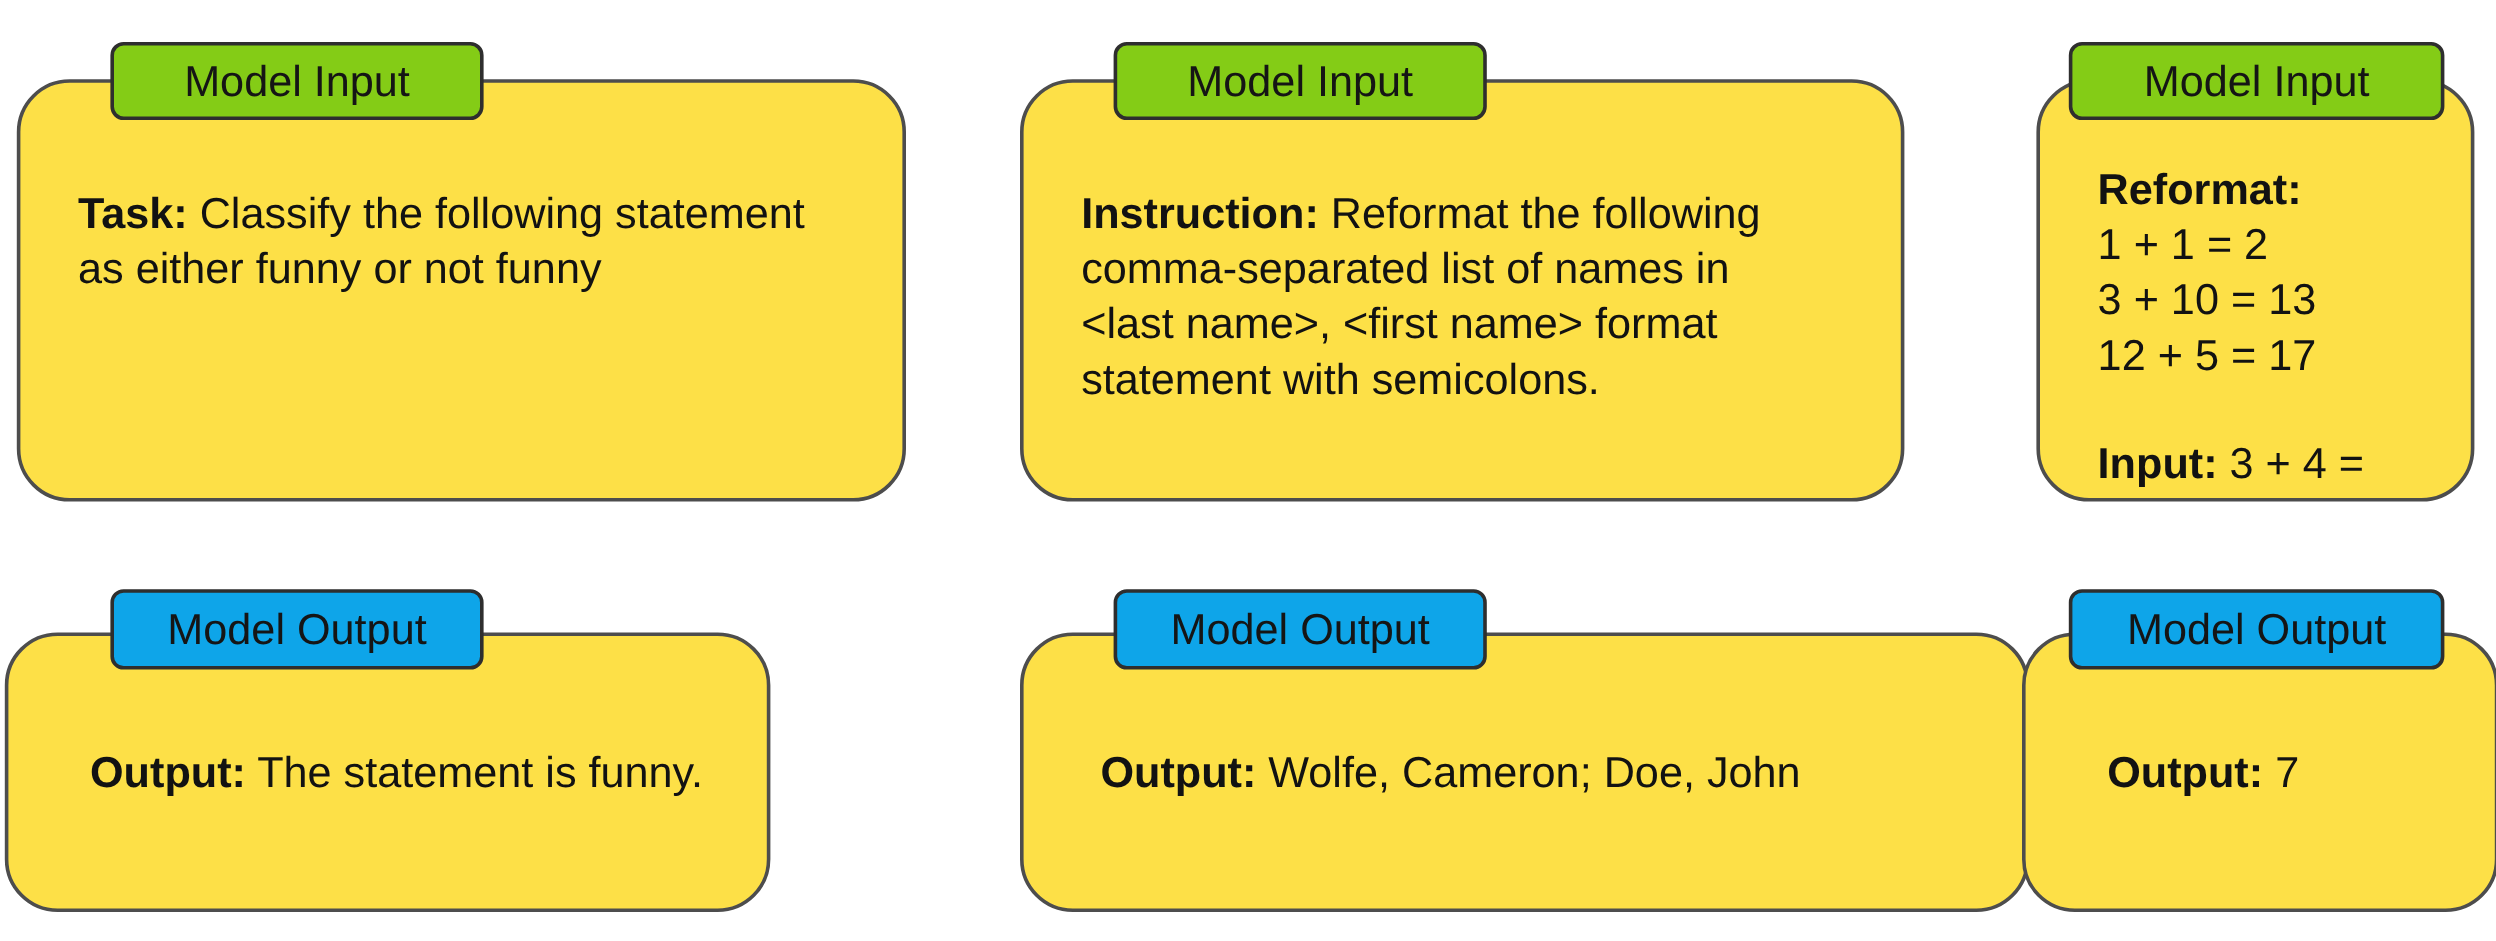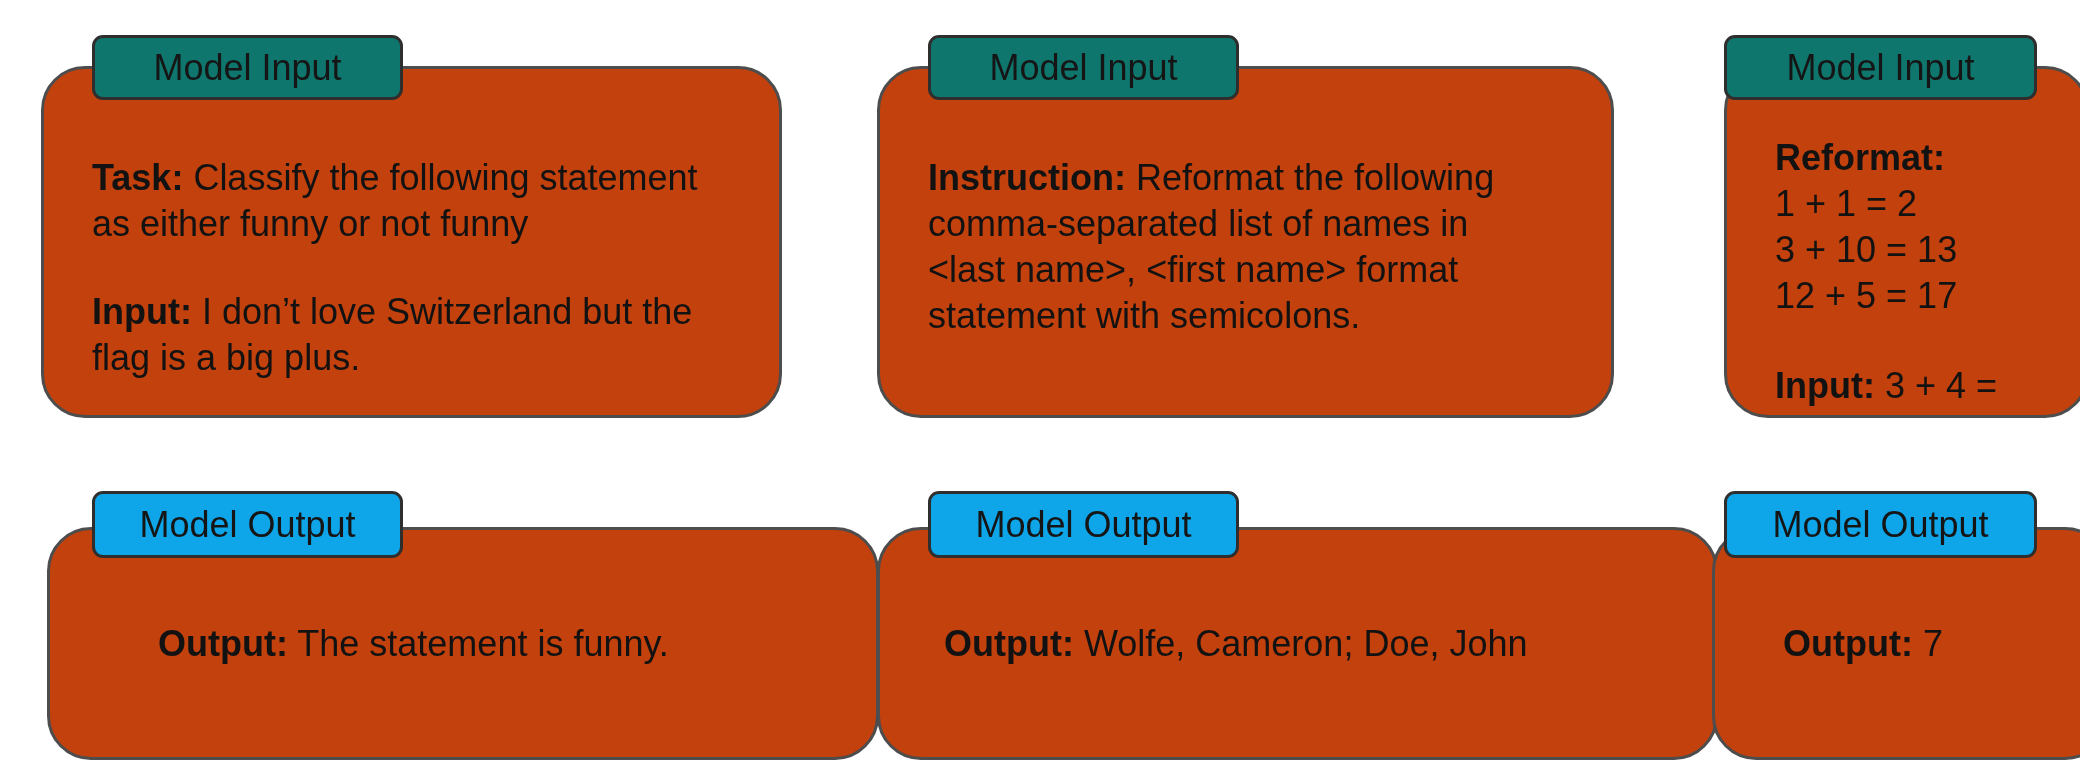--- a/index.html
+++ b/index.html
@@ -3,42 +3,41 @@
 <meta charset="utf-8">
 <style>
   html, body { margin:0; padding:0; background:#ffffff; }
   body {
     width:2080px; height:784px; position:relative; overflow:hidden;
     font-family:"Liberation Sans", sans-serif; color:#121212;
   }
   .card { position:static; }
   .card-body {
     position:absolute; box-sizing:border-box;
-    background:#c2410c; border:3px solid #4d4d4d; border-radius:44px;
+    background:#fde047; border:3px solid #4d4d4d; border-radius:44px;
     z-index:1;
-    margin-left:27px;
   }
   .card-tab {
     position:absolute; box-sizing:border-box; z-index:2;
     border:3px solid #2e2e2e; border-radius:11px;
     display:flex; align-items:center; justify-content:center;
     font-size:36px; color:#151515;
   }
-  .tab-input  { background:#0f766e; }
+  .tab-input  { background:#84cc16; }
   .tab-output { background:#0ea5e9; }
   .card-text { font-size:36px; line-height:46px; white-space:nowrap; }
   .para { margin:0; }
   .lbl { font-weight:bold; }
   .bottom-body { display:flex; align-items:center; }
 
   
   .c1 .card-body { left:14px;  top:66px;  width:741px; height:352px; padding:86px 20px 0 48px; }
   .c1 .card-tab  { left:92px;  top:35px;  width:311px; height:65px; }
   .c1 .para.gap  { margin-top:42px; }
-  .c4 .card-body { left:20px;  top:527px; width:832px; height:233px; padding:0 20px 0 108px; }
+  .c4 .card-body { left:4px;  top:527px; width:638px; height:233px; padding:0 20px 0 68px; }
   .c4 .card-tab  { left:92px;  top:491px; width:311px; height:67px; }
   
   .c2 .card-body { left:850px; top:66px;  width:737px; height:352px; padding:86px 20px 12px 48px; }
   .c2 .card-tab  { left:928px; top:35px;  width:311px; height:65px; }
   .c2 .para.gap  { margin-top:27px; }
   .c5 .card-body { left:850px; top:527px; width:841px; height:233px; padding:0 20px 0 64px; }
   .c5 .card-tab  { left:928px; top:491px; width:311px; height:67px; }
   
   .c3 .card-body { left:1697px; top:66px;  width:365px; height:352px; padding:66px 16px 0 48px; }
   .c3 .card-tab  { left:1724px; top:35px;  width:313px; height:65px; }
@@ -49,21 +48,20 @@
 </head>
 <body>
 
 <section class="card c1">
   <div class="card-tab tab-input">
     <span>Model Input</span>
   </div>
   <div class="card-body">
     <div class="card-text">
       <p class="para"><b class="lbl">Task:</b><span> Classify the following statement</span><br><span>as either funny or not funny</span></p>
-      <p class="para gap"><b class="lbl">Input:</b><span> I don’t love Switzerland but the</span><br><span>flag is a big plus.</span></p>
     </div>
   </div>
 </section>
 
 <section class="card c4">
   <div class="card-tab tab-output">
     <span>Model Output</span>
   </div>
   <div class="card-body bottom-body">
     <div class="card-text">

